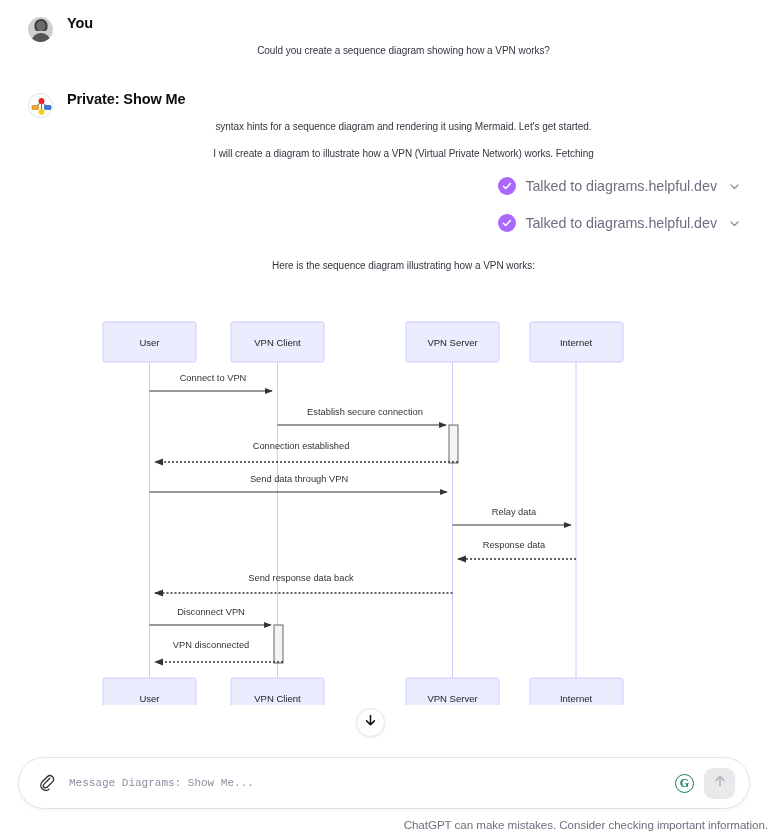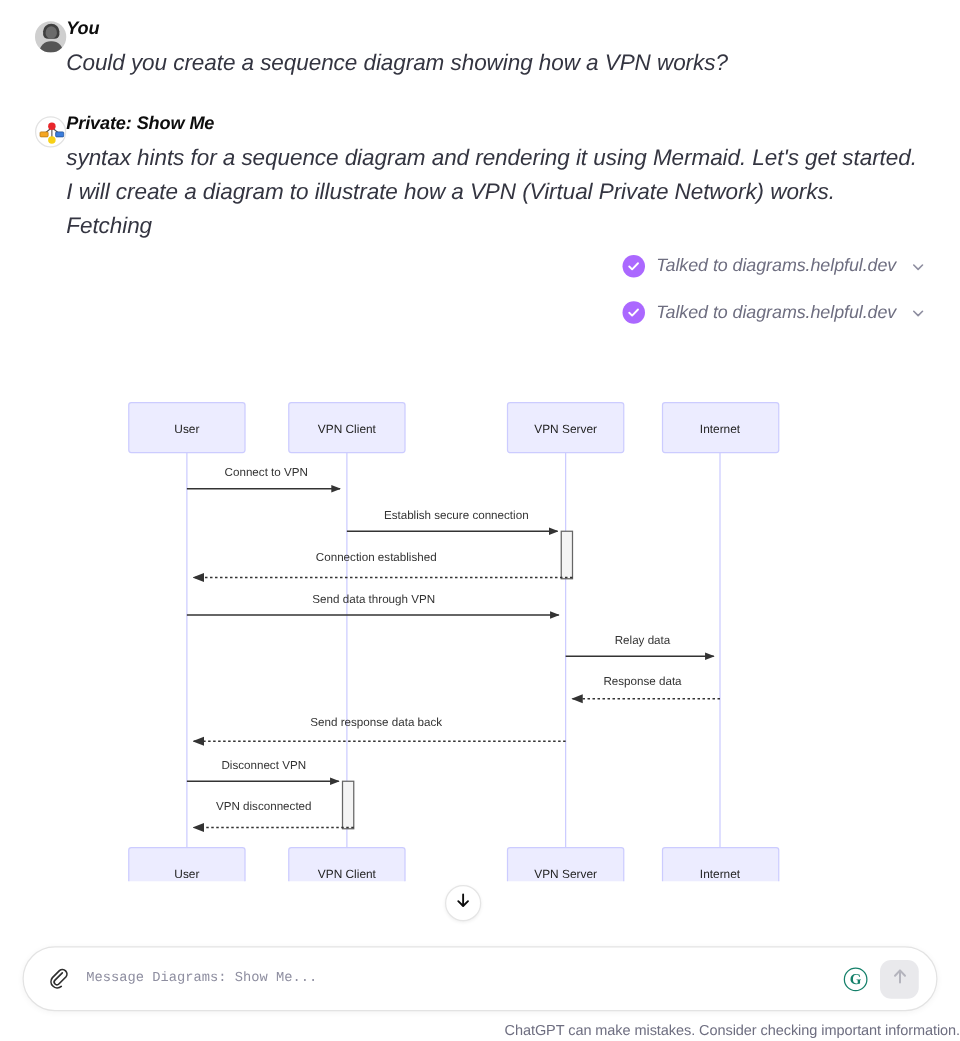--- a/index.html
+++ b/index.html
@@ -8,21 +8,21 @@
     width: 768px; height: 833px;
     background: #ffffff;
     font-family: "Liberation Sans", sans-serif;
     overflow: hidden;
   }
   .page { position: relative; width: 768px; height: 833px; background:#fff; }
 
   
   .convo { position:absolute; left:0; top:0; width:768px; padding: 14px 28px 0 28px; }
 
-  .msg { display:flex; align-items:flex-start; margin-bottom: 26px; font-style: italic; }
+  .msg { display:flex; align-items:flex-start; gap:14px; margin-bottom: 26px; }
 
   .avatar {
     width:25px; height:25px; border-radius:50%;
     flex: 0 0 25px; margin-top:3px;
     overflow:hidden; position:relative;
     background:#d8d8d8;
   }
   .avatar.user-av { background:#cfcfcf; }
   .avatar.user-av .head {
     position:absolute; left:50%; top:4px; transform:translateX(-50%);
@@ -37,22 +37,23 @@
     width:19px; height:9px; border-radius:9px 9px 0 0; background:#555;
   }
   .avatar.gpt-av { background:#ffffff; border:1px solid #e3e3e3; }
 
   .msg-body { flex:1 1 auto; min-width:0; }
   .msg-author {
     font-size:14.5px; font-weight:bold; color:#0d0d0d;
     letter-spacing:-0.1px; margin: 1px 0 6px 0;
   }
   .msg-text {
-    font-size:18px; color:#343541; line-height:27px;
+    font-size:10px; color:#343541; line-height:27px;
     letter-spacing:-0.05px;
+    text-align:center;
   }
   .msg-text.p2 { margin-top: 2px; }
 
   
   .toolcall { display:flex; align-items:center; gap:9px; margin: 10px 0 0 2px; justify-content: flex-end; }
   .tool-check {
     width:18px; height:18px; border-radius:50%;
     background:#ab68ff; flex:0 0 18px; position:relative;
   }
   .tool-check svg { position:absolute; left:3px; top:3px; }
@@ -176,20 +177,21 @@
               </svg>
           </span>
           <span class="tool-label">Talked to diagrams.helpful.dev</span>
           <span class="tool-caret">
             <svg width="11" height="11" viewBox="0 0 11 11">
                 <path d="M2 4 L5.5 7.5 L9 4" stroke="#8e8ea0" stroke-width="1.3" fill="none" stroke-linecap="round" stroke-linejoin="round"></path>
               </svg>
           </span>
         </div>
 
+        <div class="msg-text after-tools">Here is the sequence diagram illustrating how a VPN works:</div>
       </div>
     </div>
   </div>
 
   <div class="diagram">
     <svg width="768" height="400" viewBox="0 0 768 400">
       <defs>
         <marker id="arrowSolid" viewBox="0 0 10 10" refX="9" refY="5" markerWidth="7" markerHeight="7" orient="auto-start-reverse">
           <path d="M 0 1 L 10 5 L 0 9 z" fill="#333"></path>
         </marker>

